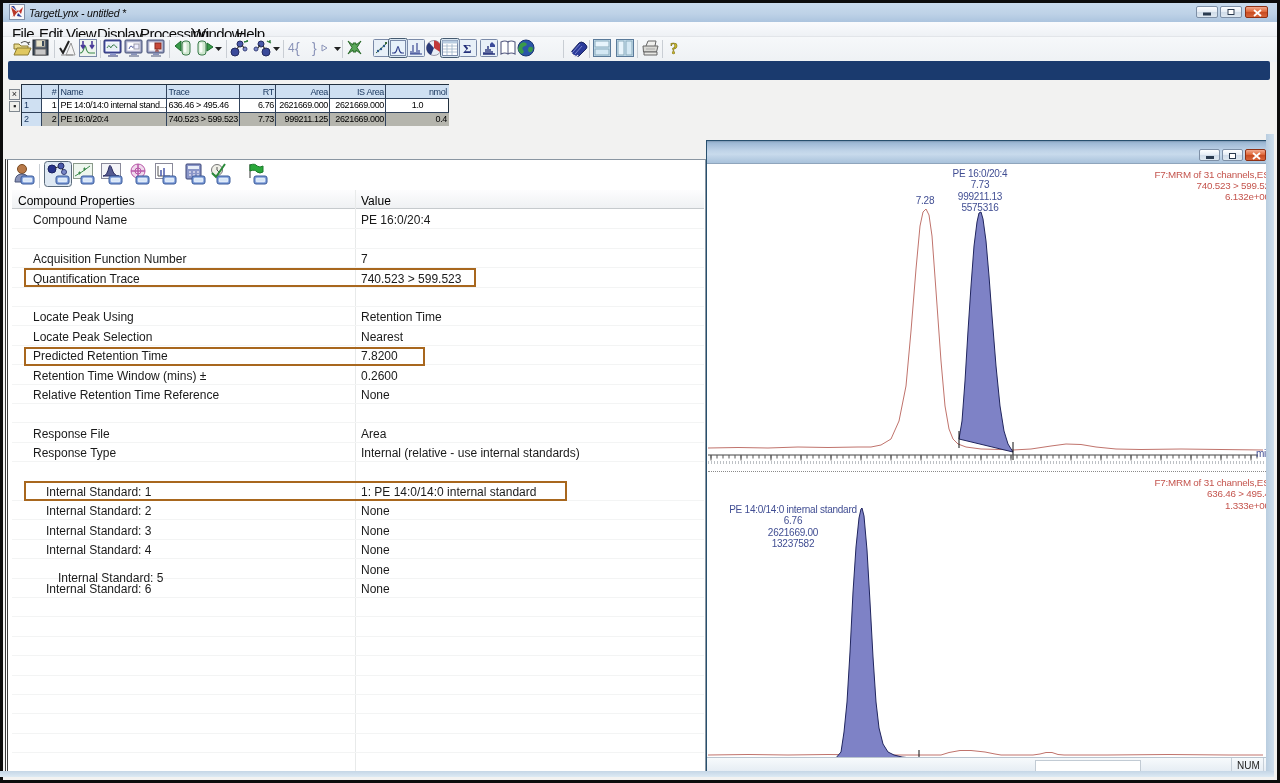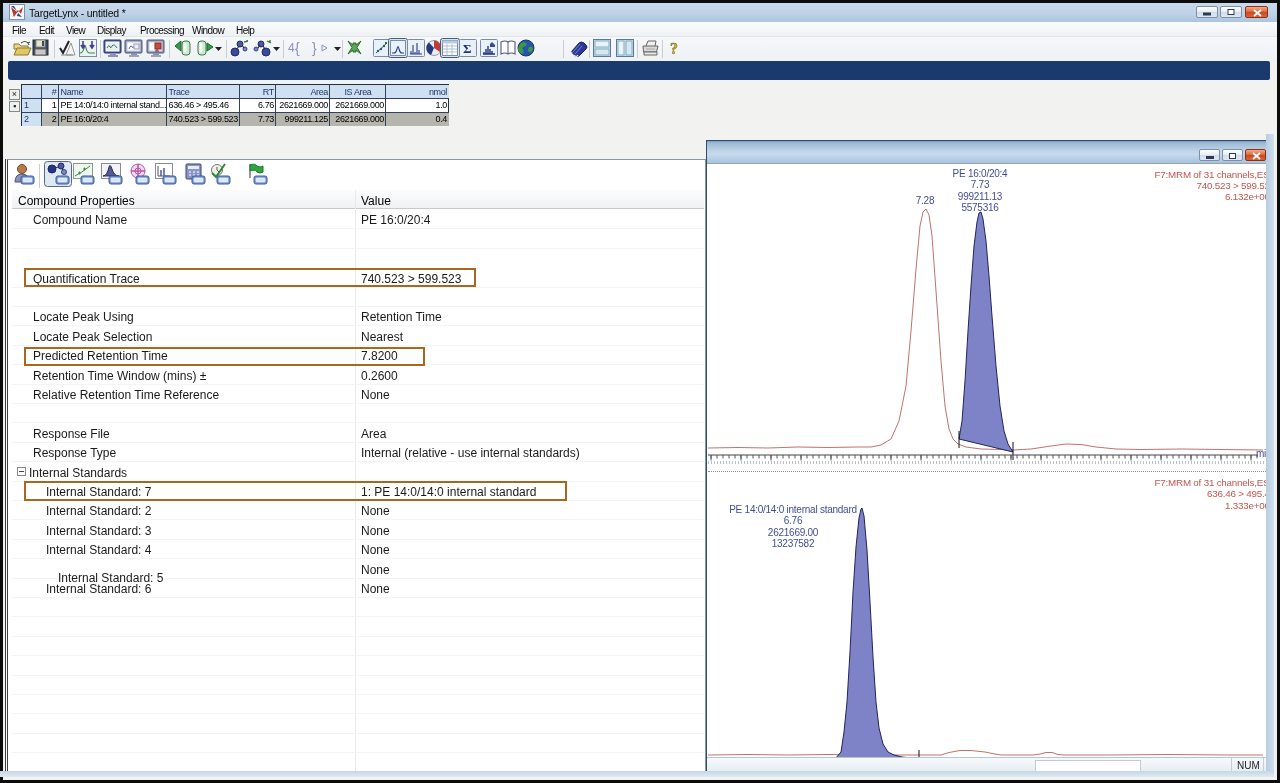--- a/index.html
+++ b/index.html
@@ -3,31 +3,31 @@
 <meta charset="utf-8">
 <style>
 * { margin:0; padding:0; box-sizing:border-box; }
 html,body { width:1280px; height:783px; overflow:hidden; }
 body { font-family:"Liberation Sans", sans-serif; }
 #app { position:absolute; left:0; top:0; width:1280px; height:783px; background:#0c0c0c; }
 #win { position:absolute; left:3px; top:3px; width:1274px; height:777px; background:#f2f2f1; }
 .abs { position:absolute; }
 
 #titlebar { position:absolute; left:0; top:0; width:1274px; height:27px;
-  background:linear-gradient(180deg,#c8daec 0%,#bed2e7 40%,#a9c2dd 75%,#b4cae1 100%); }
+  background:linear-gradient(180deg,#c8daec 0%,#bed2e7 40%,#a9c2dd 75%,#b4cae1 100%);font-style:italic; }
 #titletext { position:absolute; left:26px; top:4px; font-size:10.5px; letter-spacing:-0.2px; color:#0a0a0a; }
 #appicon { position:absolute; left:6px; top:1px; width:16px; height:16px; background:#f8f8fa; border:1px solid #8090a8; }
 .winbtn { position:absolute; top:3px; height:12px; border:1px solid #7d8fa6; border-radius:2px;
   background:linear-gradient(180deg,#fdfeff 0%,#e7eef6 45%,#d0dce9 50%,#dee8f1 100%); }
 .winbtn .glyph { position:absolute; left:50%; top:50%; transform:translate(-50%,-50%); }
 #btnclose { background:linear-gradient(180deg,#f2a98e 0%,#e06a3c 45%,#c74a21 50%,#d9653a 100%); border-color:#8e3014; }
 
 #menubar { position:absolute; left:0; top:19px; width:1274px; height:15px;
   background:linear-gradient(180deg,#fafbfd 0%,#eef1f5 100%); border-bottom:1px solid #e2e5e9; }
-.mi { position:absolute; top:2.5px; font-size:10px; letter-spacing:-0.55px; color:#0a0a0a; }
+.mi { position:absolute; top:2.5px; font-size:15px; letter-spacing:-0.55px; color:#0a0a0a; }
 
 #toolbar { position:absolute; left:0; top:34px; width:1274px; height:25px;
   background:linear-gradient(180deg,#f6f8fa 0%,#eef1f4 100%); }
 .tsep { position:absolute; top:3px; width:1px; height:18px; background:#c9ced4; }
 .ticon { position:absolute; top:2px; }
 
 #bluebar { position:absolute; left:5px; top:58px; width:1262px; height:19px; background:#1a3a6e; border-radius:2px 2px 2px 3px; }
 
 #ministrip { position:absolute; left:5px; top:81px; width:13px; height:44px; }
 .minibtn { position:absolute; left:1px; width:11px; height:11px; background:#f0f0ec; border:1px solid #808890; font-size:9px; text-align:center; line-height:9px; color:#222; }
@@ -265,30 +265,30 @@
     <div class="minibtn" style="top:5px;">×</div>
     <div class="minibtn" style="top:17px;">▪</div>
   </div>
   <div id="dtable">
         <div class="tcell thead" style="left:0px;top:0px;width:20px;height:14px;line-height:14px;"></div>
         <div class="tcell thead tnum" style="left:20px;top:0px;width:16.5px;height:14px;line-height:14px;">#</div>
         <div class="tcell thead" style="left:36.5px;top:0px;width:108px;height:14px;line-height:14px;">Name</div>
         <div class="tcell thead" style="left:144.5px;top:0px;width:73.5px;height:14px;line-height:14px;">Trace</div>
         <div class="tcell thead tnum" style="left:218px;top:0px;width:36px;height:14px;line-height:14px;">RT</div>
         <div class="tcell thead tnum" style="left:254px;top:0px;width:54px;height:14px;line-height:14px;">Area</div>
-        <div class="tcell thead tnum" style="left:308px;top:0px;width:56px;height:14px;line-height:14px;text-align:center;">IS Area</div>
+        <div class="tcell thead tnum" style="left:308px;top:0px;width:56px;height:14px;line-height:14px;">IS Area</div>
         <div class="tcell thead tnum" style="left:364px;top:0px;width:63px;height:14px;line-height:14px;">nmol</div>
         <div class="tcell thead" style="left:0px;top:14px;width:20px;height:13.5px;line-height:13.5px;">1</div>
         <div class="tcell tnum" style="left:20px;top:14px;width:16.5px;height:13.5px;line-height:13.5px;">1</div>
         <div class="tcell " style="left:36.5px;top:14px;width:108px;height:13.5px;line-height:13.5px;">PE 14:0/14:0 internal stand...</div>
         <div class="tcell " style="left:144.5px;top:14px;width:73.5px;height:13.5px;line-height:13.5px;">636.46 &gt; 495.46</div>
         <div class="tcell tnum" style="left:218px;top:14px;width:36px;height:13.5px;line-height:13.5px;">6.76</div>
         <div class="tcell tnum" style="left:254px;top:14px;width:54px;height:13.5px;line-height:13.5px;">2621669.000</div>
         <div class="tcell tnum" style="left:308px;top:14px;width:56px;height:13.5px;line-height:13.5px;">2621669.000</div>
-        <div class="tcell tnum" style="left:364px;top:14px;width:63px;height:13.5px;line-height:13.5px;">1.0</div>
+        <div class="tcell tnum" style="left:364px;top:14px;width:63px;height:13.5px;line-height:13.5px;text-align:center;">1.0</div>
         <div class="tcell thead" style="left:0px;top:27.5px;width:20px;height:13.5px;line-height:13.5px;">2</div>
         <div class="tcell tnum" style="left:20px;top:27.5px;width:16.5px;height:13.5px;line-height:13.5px;background:#b5b5ad;">2</div>
         <div class="tcell " style="left:36.5px;top:27.5px;width:108px;height:13.5px;line-height:13.5px;background:#b5b5ad;">PE 16:0/20:4</div>
         <div class="tcell " style="left:144.5px;top:27.5px;width:73.5px;height:13.5px;line-height:13.5px;background:#b5b5ad;">740.523 &gt; 599.523</div>
         <div class="tcell tnum" style="left:218px;top:27.5px;width:36px;height:13.5px;line-height:13.5px;background:#b5b5ad;">7.73</div>
         <div class="tcell tnum" style="left:254px;top:27.5px;width:54px;height:13.5px;line-height:13.5px;background:#b5b5ad;">999211.125</div>
         <div class="tcell tnum" style="left:308px;top:27.5px;width:56px;height:13.5px;line-height:13.5px;background:#b5b5ad;">2621669.000</div>
         <div class="tcell tnum" style="left:364px;top:27.5px;width:63px;height:13.5px;line-height:13.5px;background:#b5b5ad;">0.4</div>
         <div class="abs" style="left:19px;top:0;width:1px;height:41px;background:#31435c;"></div>
         <div class="abs" style="left:35.5px;top:0;width:1px;height:41px;background:#31435c;"></div>
@@ -370,20 +370,24 @@
           <div id="prophdr">
             <span class="plabel" style="left:6px;">Compound Properties</span>
             <span class="pvalue">Value</span>
           </div>
           <div class="abs" style="left:343px;top:0;width:1px;height:582px;background:#e8eaea;"></div>
           <div class="prow" style="top:19.4px;">
             <span class="plabel" style="left:21px;">Compound Name</span>
             <span class="pvalue">PE 16:0/20:4</span>
           </div>
           <div class="prow" style="top:38.8px;"></div>
+          <div class="prow" style="top:58.2px;">
+            <span class="plabel" style="left:21px;">Acquisition Function Number</span>
+            <span class="pvalue">7</span>
+          </div>
           <div class="prow" style="top:77.6px;">
             <span class="plabel" style="left:21px;">Quantification Trace</span>
             <span class="pvalue">740.523 &gt; 599.523</span>
           </div>
           <div class="prow" style="top:97.0px;"></div>
           <div class="prow" style="top:116.4px;">
             <span class="plabel" style="left:21px;">Locate Peak Using</span>
             <span class="pvalue">Retention Time</span>
           </div>
           <div class="prow" style="top:135.8px;">
@@ -404,27 +408,22 @@
           </div>
           <div class="prow" style="top:213.4px;"></div>
           <div class="prow" style="top:232.8px;">
             <span class="plabel" style="left:21px;">Response File</span>
             <span class="pvalue">Area</span>
           </div>
           <div class="prow" style="top:252.2px;">
             <span class="plabel" style="left:21px;">Response Type</span>
             <span class="pvalue">Internal (relative - use internal standards)</span>
           </div>
-          <div class="prow" style="top:271.6px;">
-            <span class="abs" style="left:5px;top:5px;width:9px;height:9px;border:1px solid #888;background:#fff;"></span>
-            <span class="abs" style="left:7px;top:9px;width:5px;height:1px;background:#444;"></span>
-            <span class="plabel" style="left:17px;">Internal Standards</span>
-          </div>
           <div class="prow" style="top:291.0px;">
-            <span class="plabel" style="left:34px;">Internal Standard: 7</span>
+            <span class="plabel" style="left:34px;">Internal Standard: 1</span>
             <span class="pvalue">1: PE 14:0/14:0 internal standard</span>
           </div>
           <div class="prow" style="top:310.4px;">
             <span class="plabel" style="left:34px;">Internal Standard: 2</span>
             <span class="pvalue">None</span>
           </div>
           <div class="prow" style="top:329.8px;">
             <span class="plabel" style="left:34px;">Internal Standard: 3</span>
             <span class="pvalue">None</span>
           </div>

